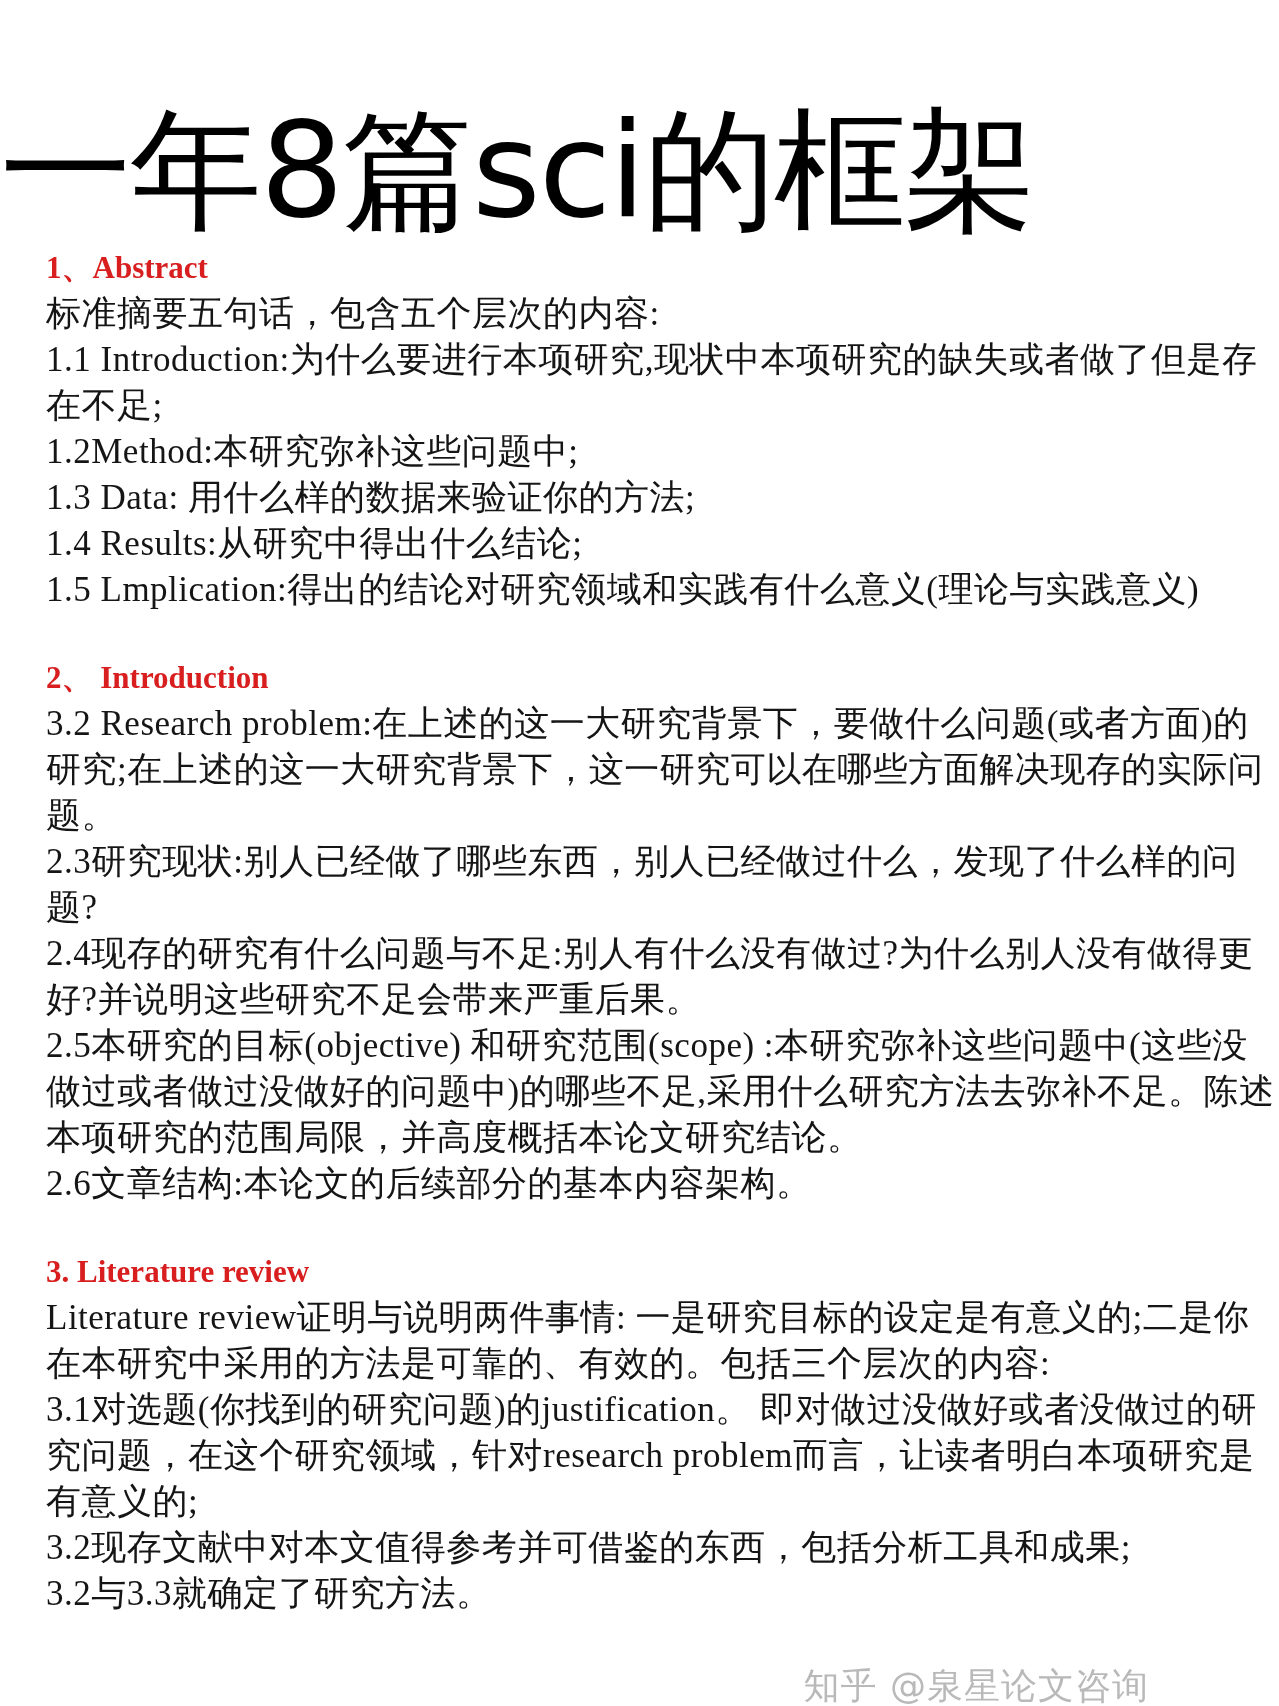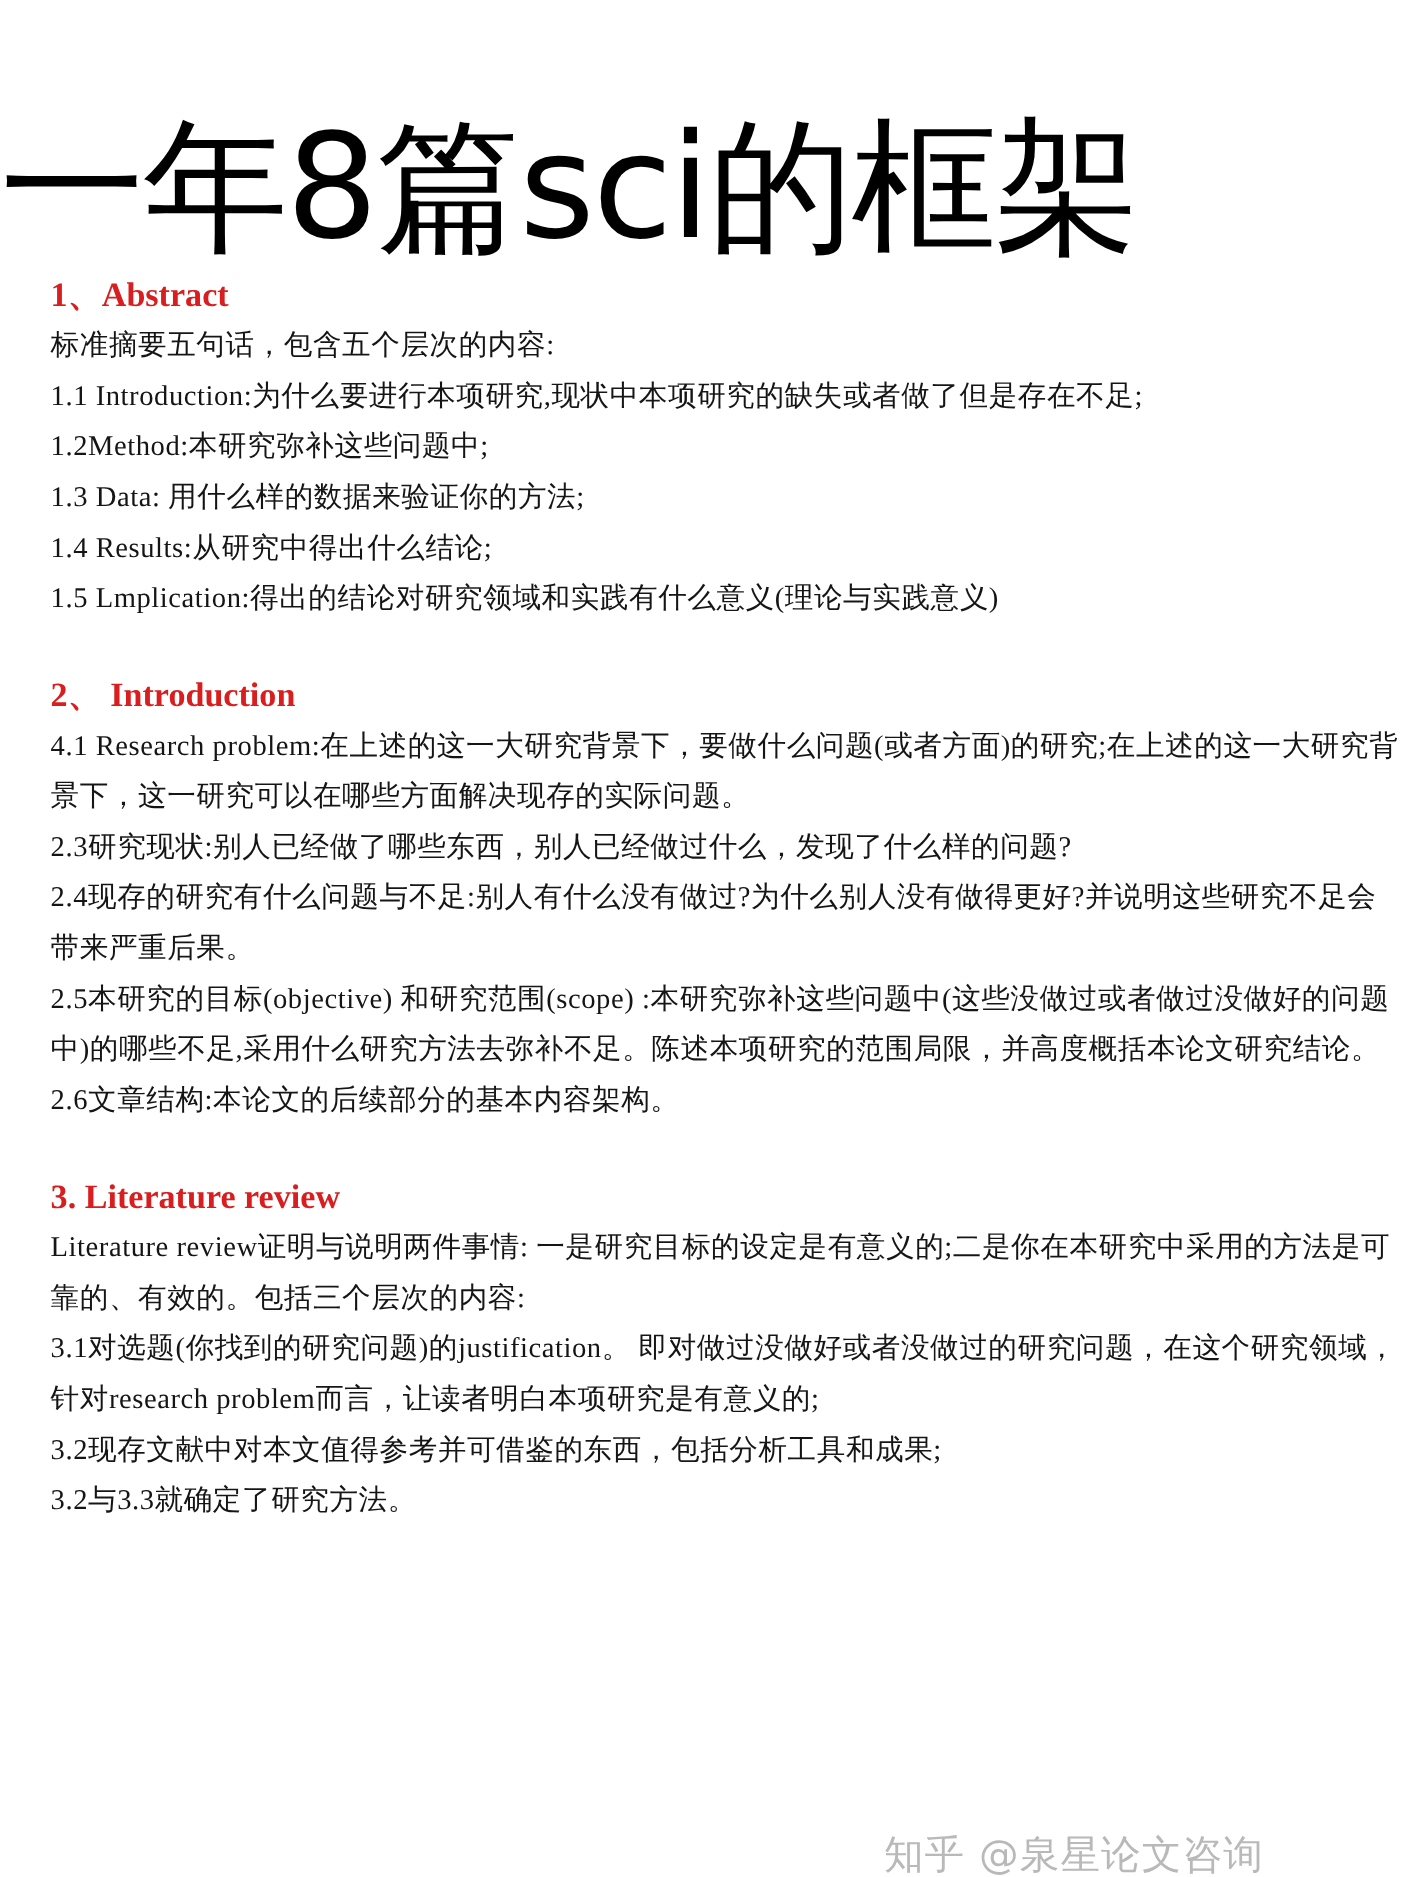--- a/index.html
+++ b/index.html
@@ -11,21 +11,21 @@
   }
   .content {
     position: absolute; left: 30px; top: 245px; width: 1230px;
     font-family: "Liberation Serif", serif; color: #111; margin-left: 16px;
   }
   .heading {
     color: #d81e1e; font-size: 31px; line-height: 46px; margin: 0;
     font-family: "Liberation Serif", serif;
   }
   .para {
-    font-size: 26px; line-height: 46px; margin: 0; color: #151515;
+    font-size: 35px; line-height: 46px; margin: 0; color: #151515;
     font-family: "Liberation Serif", "DejaVu Serif", serif;
     letter-spacing: 0.5px;
   }
   .gap { height: 42px; }
   .watermark {
     position: absolute; right: 130px; top: 1662px;
     font-family: "DejaVu Sans", sans-serif; font-size: 36px; color: #b9b9b9;
     letter-spacing: 1px;
   }
 </style>
@@ -40,21 +40,21 @@
     <p class="para">标准摘要五句话，包含五个层次的内容:</p>
     <p class="para">1.1 Introduction:为什么要进行本项研究,现状中本项研究的缺失或者做了但是存在不足;</p>
     <p class="para">1.2Method:本研究弥补这些问题中;</p>
     <p class="para">1.3 Data: 用什么样的数据来验证你的方法;</p>
     <p class="para">1.4 Results:从研究中得出什么结论;</p>
     <p class="para">1.5 Lmplication:得出的结论对研究领域和实践有什么意义(理论与实践意义)</p>
   </section>
   <div class="gap"></div>
   <section>
     <h2 class="heading">2、 Introduction</h2>
-    <p class="para">4.1 Research problem:在上述的这一大研究背景下，要做什么问题(或者方面)的研究;在上述的这一大研究背景下，这一研究可以在哪些方面解决现存的实际问题。</p>
+    <p class="para">3.2 Research problem:在上述的这一大研究背景下，要做什么问题(或者方面)的研究;在上述的这一大研究背景下，这一研究可以在哪些方面解决现存的实际问题。</p>
     <p class="para">2.3研究现状:别人已经做了哪些东西，别人已经做过什么，发现了什么样的问题?</p>
     <p class="para">2.4现存的研究有什么问题与不足:别人有什么没有做过?为什么别人没有做得更好?并说明这些研究不足会带来严重后果。</p>
     <p class="para">2.5本研究的目标(objective) 和研究范围(scope) :本研究弥补这些问题中(这些没做过或者做过没做好的问题中)的哪些不足,采用什么研究方法去弥补不足。陈述本项研究的范围局限，并高度概括本论文研究结论。</p>
     <p class="para">2.6文章结构:本论文的后续部分的基本内容架构。</p>
   </section>
   <div class="gap"></div>
   <section>
     <h2 class="heading">3. Literature review</h2>
     <p class="para">Literature review证明与说明两件事情: 一是研究目标的设定是有意义的;二是你在本研究中采用的方法是可靠的、有效的。包括三个层次的内容:</p>
     <p class="para">3.1对选题(你找到的研究问题)的justification。 即对做过没做好或者没做过的研究问题，在这个研究领域，针对research problem而言，让读者明白本项研究是有意义的;</p>

